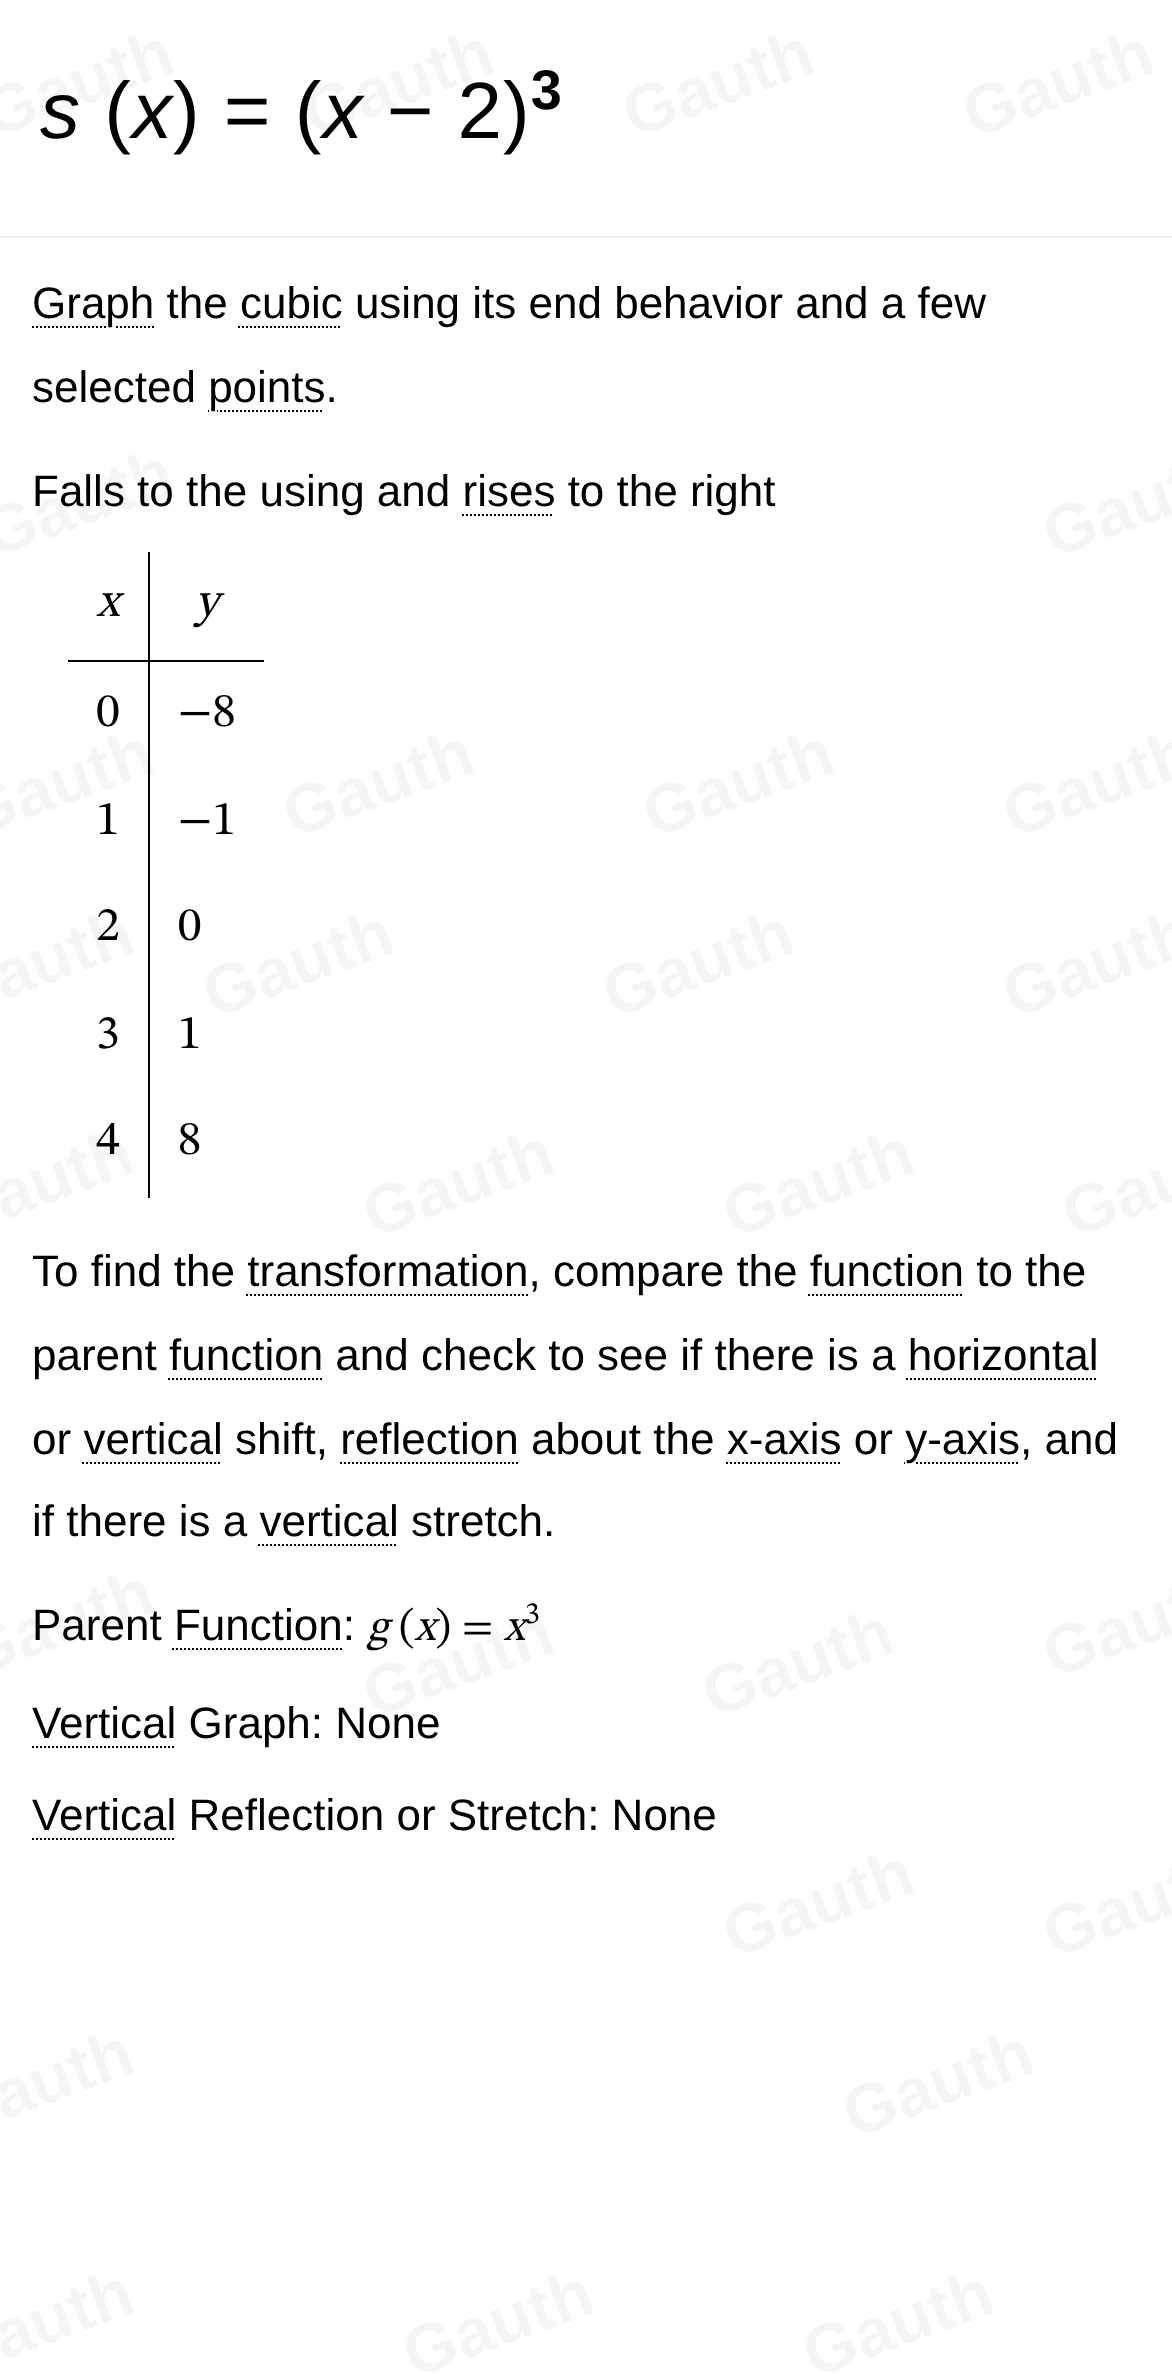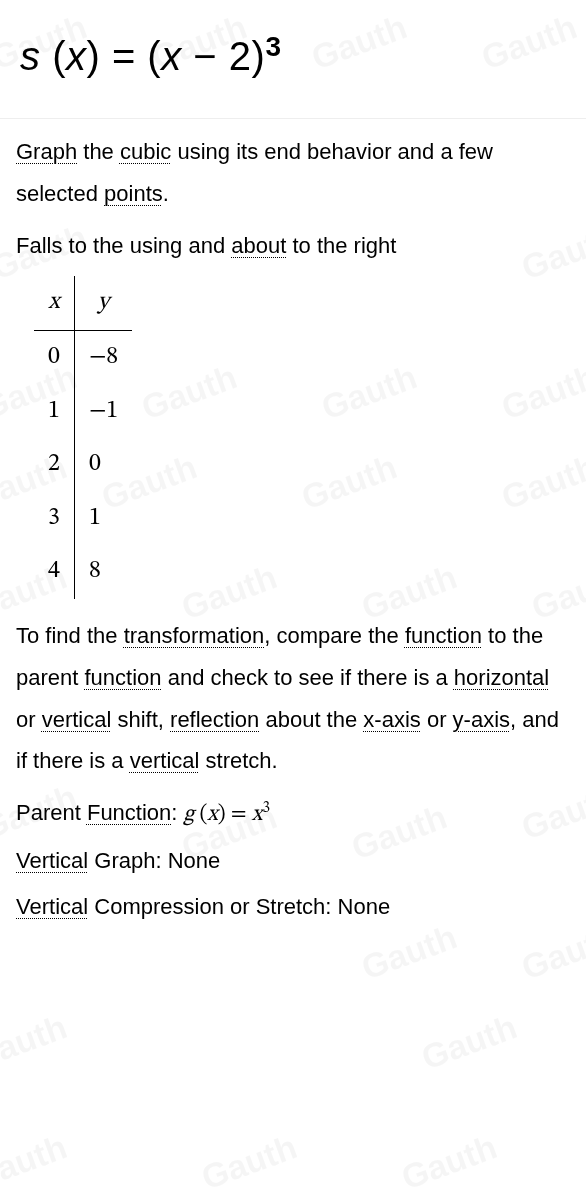--- a/index.html
+++ b/index.html
@@ -134,21 +134,21 @@
     </div>
   </div>
 
   <div class="body-block">
 
     <p class="para">
       <span class="dot-u">Graph</span><span> the </span><span class="dot-u">cubic</span><span> using its end behavior and a few selected </span><span class="dot-u">points</span><span>.</span>
     </p>
 
     <p class="para">
-      <span>Falls to the using and </span><span class="dot-u">about</span><span> to the right</span>
+      <span>Falls to the using and </span><span class="dot-u">rises</span><span> to the right</span>
     </p>
 
     <table class="vals-table">
       <thead>
         <tr>
           <th>x</th>
           <th>y</th>
         </tr>
       </thead>
       <tbody>
@@ -183,17 +183,17 @@
       <span>Parent </span><span class="dot-u">Function</span><span>: </span>
       <span class="mini-math">
         <span>g</span><span class="rm"> (</span><span>x</span><span class="rm">)</span><span class="rm"> = </span><span>x</span><span class="mini-exp">3</span>
       </span>
     </p>
 
     <p class="para prop-line">
       <span class="dot-u">Vertical</span><span> Graph: None</span>
     </p>
     <p class="para prop-line">
-      <span class="dot-u">Vertical</span><span> Compression or Stretch: None</span>
+      <span class="dot-u">Vertical</span><span> Reflection or Stretch: None</span>
     </p>
 
   </div>
 </div>
 
 </body></html>

